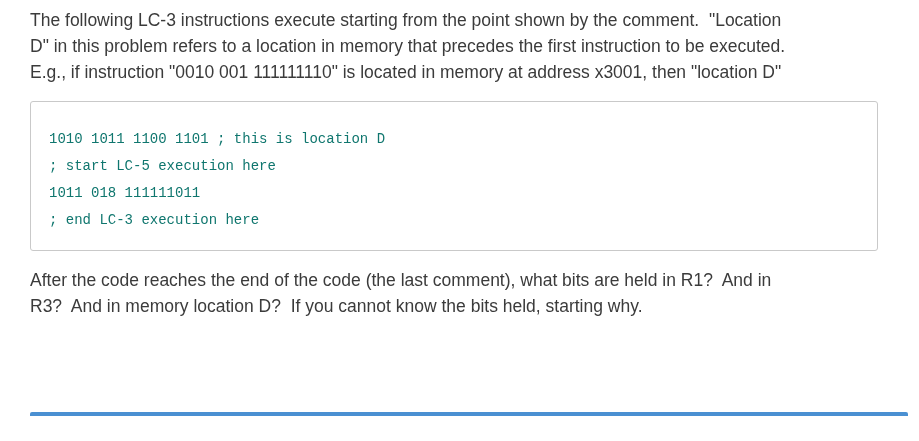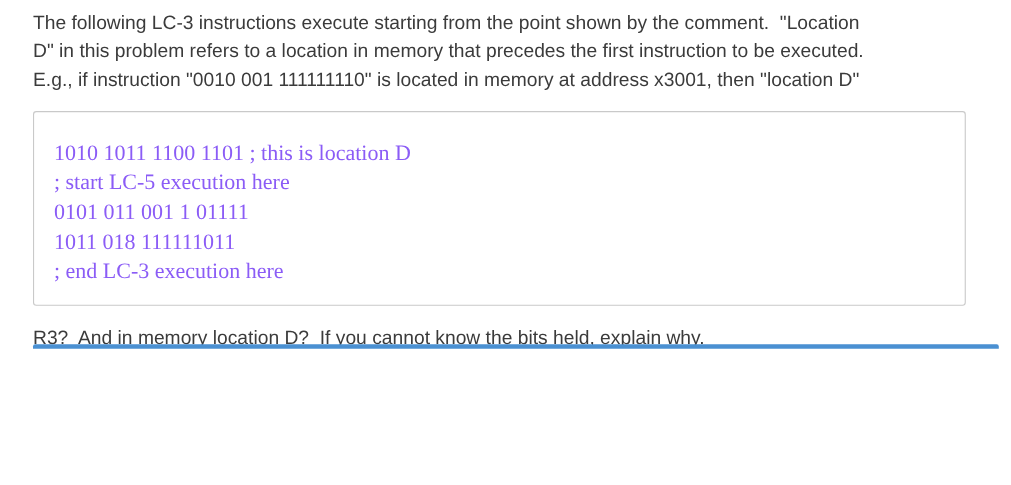--- a/index.html
+++ b/index.html
@@ -4,41 +4,41 @@
 <style>
   * { margin: 0; padding: 0; box-sizing: border-box; }
   html, body {
     width: 919px; height: 441px;
     background: #ffffff;
     overflow: hidden;
     font-family: "Liberation Sans", sans-serif;
   }
   .page {
     position: relative;
-    width: 919px; height: 317px;
+    width: 919px; height: 416px;
     padding: 7px 20px 0 30px;
   }
   .para { color: #3b3b3b; font-size: 17.5px; }
   .para .line {
     white-space: pre;
     line-height: 26px;
   }
   .code-box {
     margin-top: 16px;
     width: 848px;
     border: 1px solid #c9c9c9;
     border-radius: 3px;
     background: #ffffff;
     padding: 24px 18px 16px 18px;
   }
   .code-box .code-line {
-    font-family: Liberation Serif, serif;
-    font-size: 20px;
+    font-family: Liberation Mono, monospace;
+    font-size: 14px;
     line-height: 27px;
-    color: #8b5cf6;
+    color: #0f766e;
     white-space: pre;
   }
   .question { margin-top: 16px; }
   .bottom-bar {
     position: absolute;
     left: 30px;
     bottom: 0;
     width: 878px;
     height: 4px;
     background: #4a90d2;
@@ -52,24 +52,24 @@
 
   <div class="para">
     <div class="line">The following LC-3 instructions execute starting from the point shown by the comment.  "Location</div>
     <div class="line">D" in this problem refers to a location in memory that precedes the first instruction to be executed.</div>
     <div class="line">E.g., if instruction "0010 001 111111110" is located in memory at address x3001, then "location D"</div>
   </div>
 
   <div class="code-box">
     <div class="code-line">1010 1011 1100 1101 ; this is location D</div>
     <div class="code-line">; start LC-5 execution here</div>
-    <div class="code-line">0101 011 001 1 01111</div>
     <div class="code-line">1011 018 111111011</div>
     <div class="code-line">; end LC-3 execution here</div>
   </div>
 
   <div class="para question">
-    <div class="line">R3?  And in memory location D?  If you cannot know the bits held, explain why.</div>
+    <div class="line">After the code reaches the end of the code (the last comment), what bits are held in R1?  And in</div>
+    <div class="line">R3?  And in memory location D?  If you cannot know the bits held, starting why.</div>
   </div>
 
   <div class="bottom-bar"></div>
 
 </div>
 
 </body></html>

